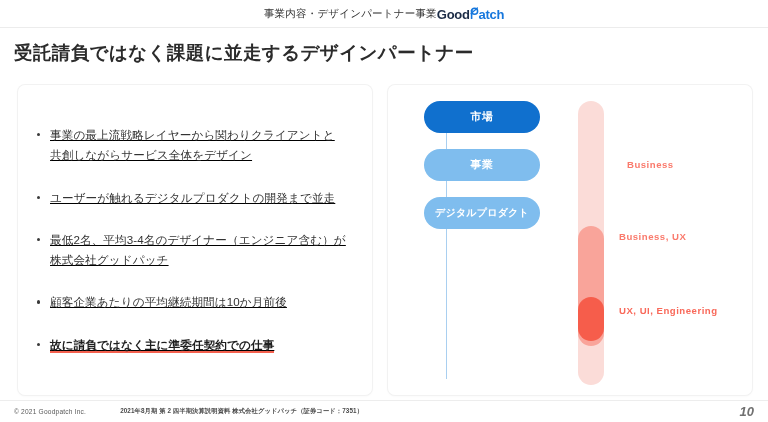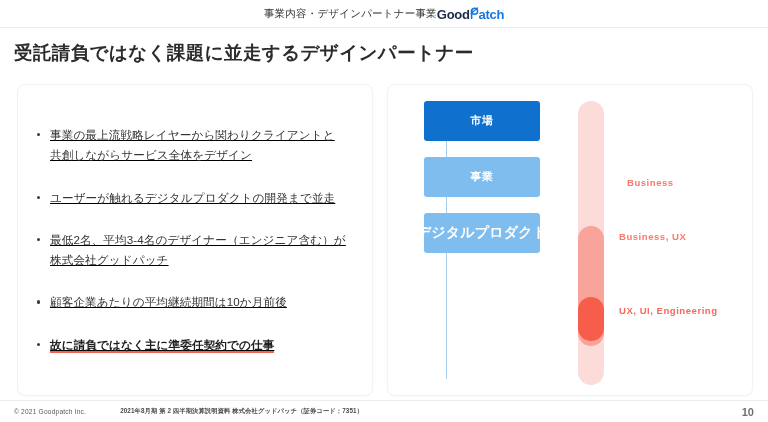--- a/index.html
+++ b/index.html
@@ -161,37 +161,37 @@
     width: 1.5px;
     height: 278px;
     background: #a9cff0;
     z-index: 0;
   }
 
   .flow-box {
     position: relative;
     z-index: 1;
     width: 116px;
-    height: 40px;
-    border-radius: 3px;
+    height: 32px;
+    border-radius: 16px;
     display: flex;
     align-items: center;
     justify-content: center;
     margin-bottom: 16px;
     font-size: 10.8px;
     font-weight: 700;
     color: #ffffff;
     letter-spacing: 0.6px;
     white-space: nowrap;
   }
   .flow-box:last-child { margin-bottom: 0; }
 
   .flow-box.dark { background: #1070ce; }
   .flow-box.light { background: #7fbdee; }
-  .flow-box.small { font-size: 14px; letter-spacing: 0.2px; }
+  .flow-box.small { font-size: 10px; letter-spacing: 0.2px; }
 
   
   .bar-wrap {
     position: absolute;
     top: 16px;
     left: 190px;
     width: 26px;
     height: 284px;
   }
 
@@ -225,21 +225,21 @@
   
   .bar-label {
     position: absolute;
     left: 231px;
     font-size: 9.6px;
     font-weight: 700;
     color: #fa7a6c;
     letter-spacing: 0.5px;
     white-space: nowrap;
   }
-  .bar-label.l1 { top: 92px; padding-left: 8px; }
+  .bar-label.l1 { top: 74px; padding-left: 8px; }
   .bar-label.l2 { top: 146px; }
   .bar-label.l3 { top: 220px; color: #f9695a; }
 
   
   .footer {
     position: absolute;
     left: 0;
     bottom: 0;
     width: 768px;
     height: 22px;
@@ -257,23 +257,24 @@
   }
   .footer-doc {
     font-size: 6.3px;
     color: #4a4a4a;
     letter-spacing: 0.1px;
     margin-left: 34px;
     font-weight: 600;
   }
   .footer-page {
     margin-left: auto;
-    font-size: 11px;
+    font-size: 13px;
     color: #707070;
     font-weight: 600;
+    font-style: italic;
   }
 </style>
 </head>
 <body>
 
 <div class="slide">
 
   <div class="header">
     <div class="breadcrumb">事業内容・デザインパートナー事業</div>
     <div class="logo">

